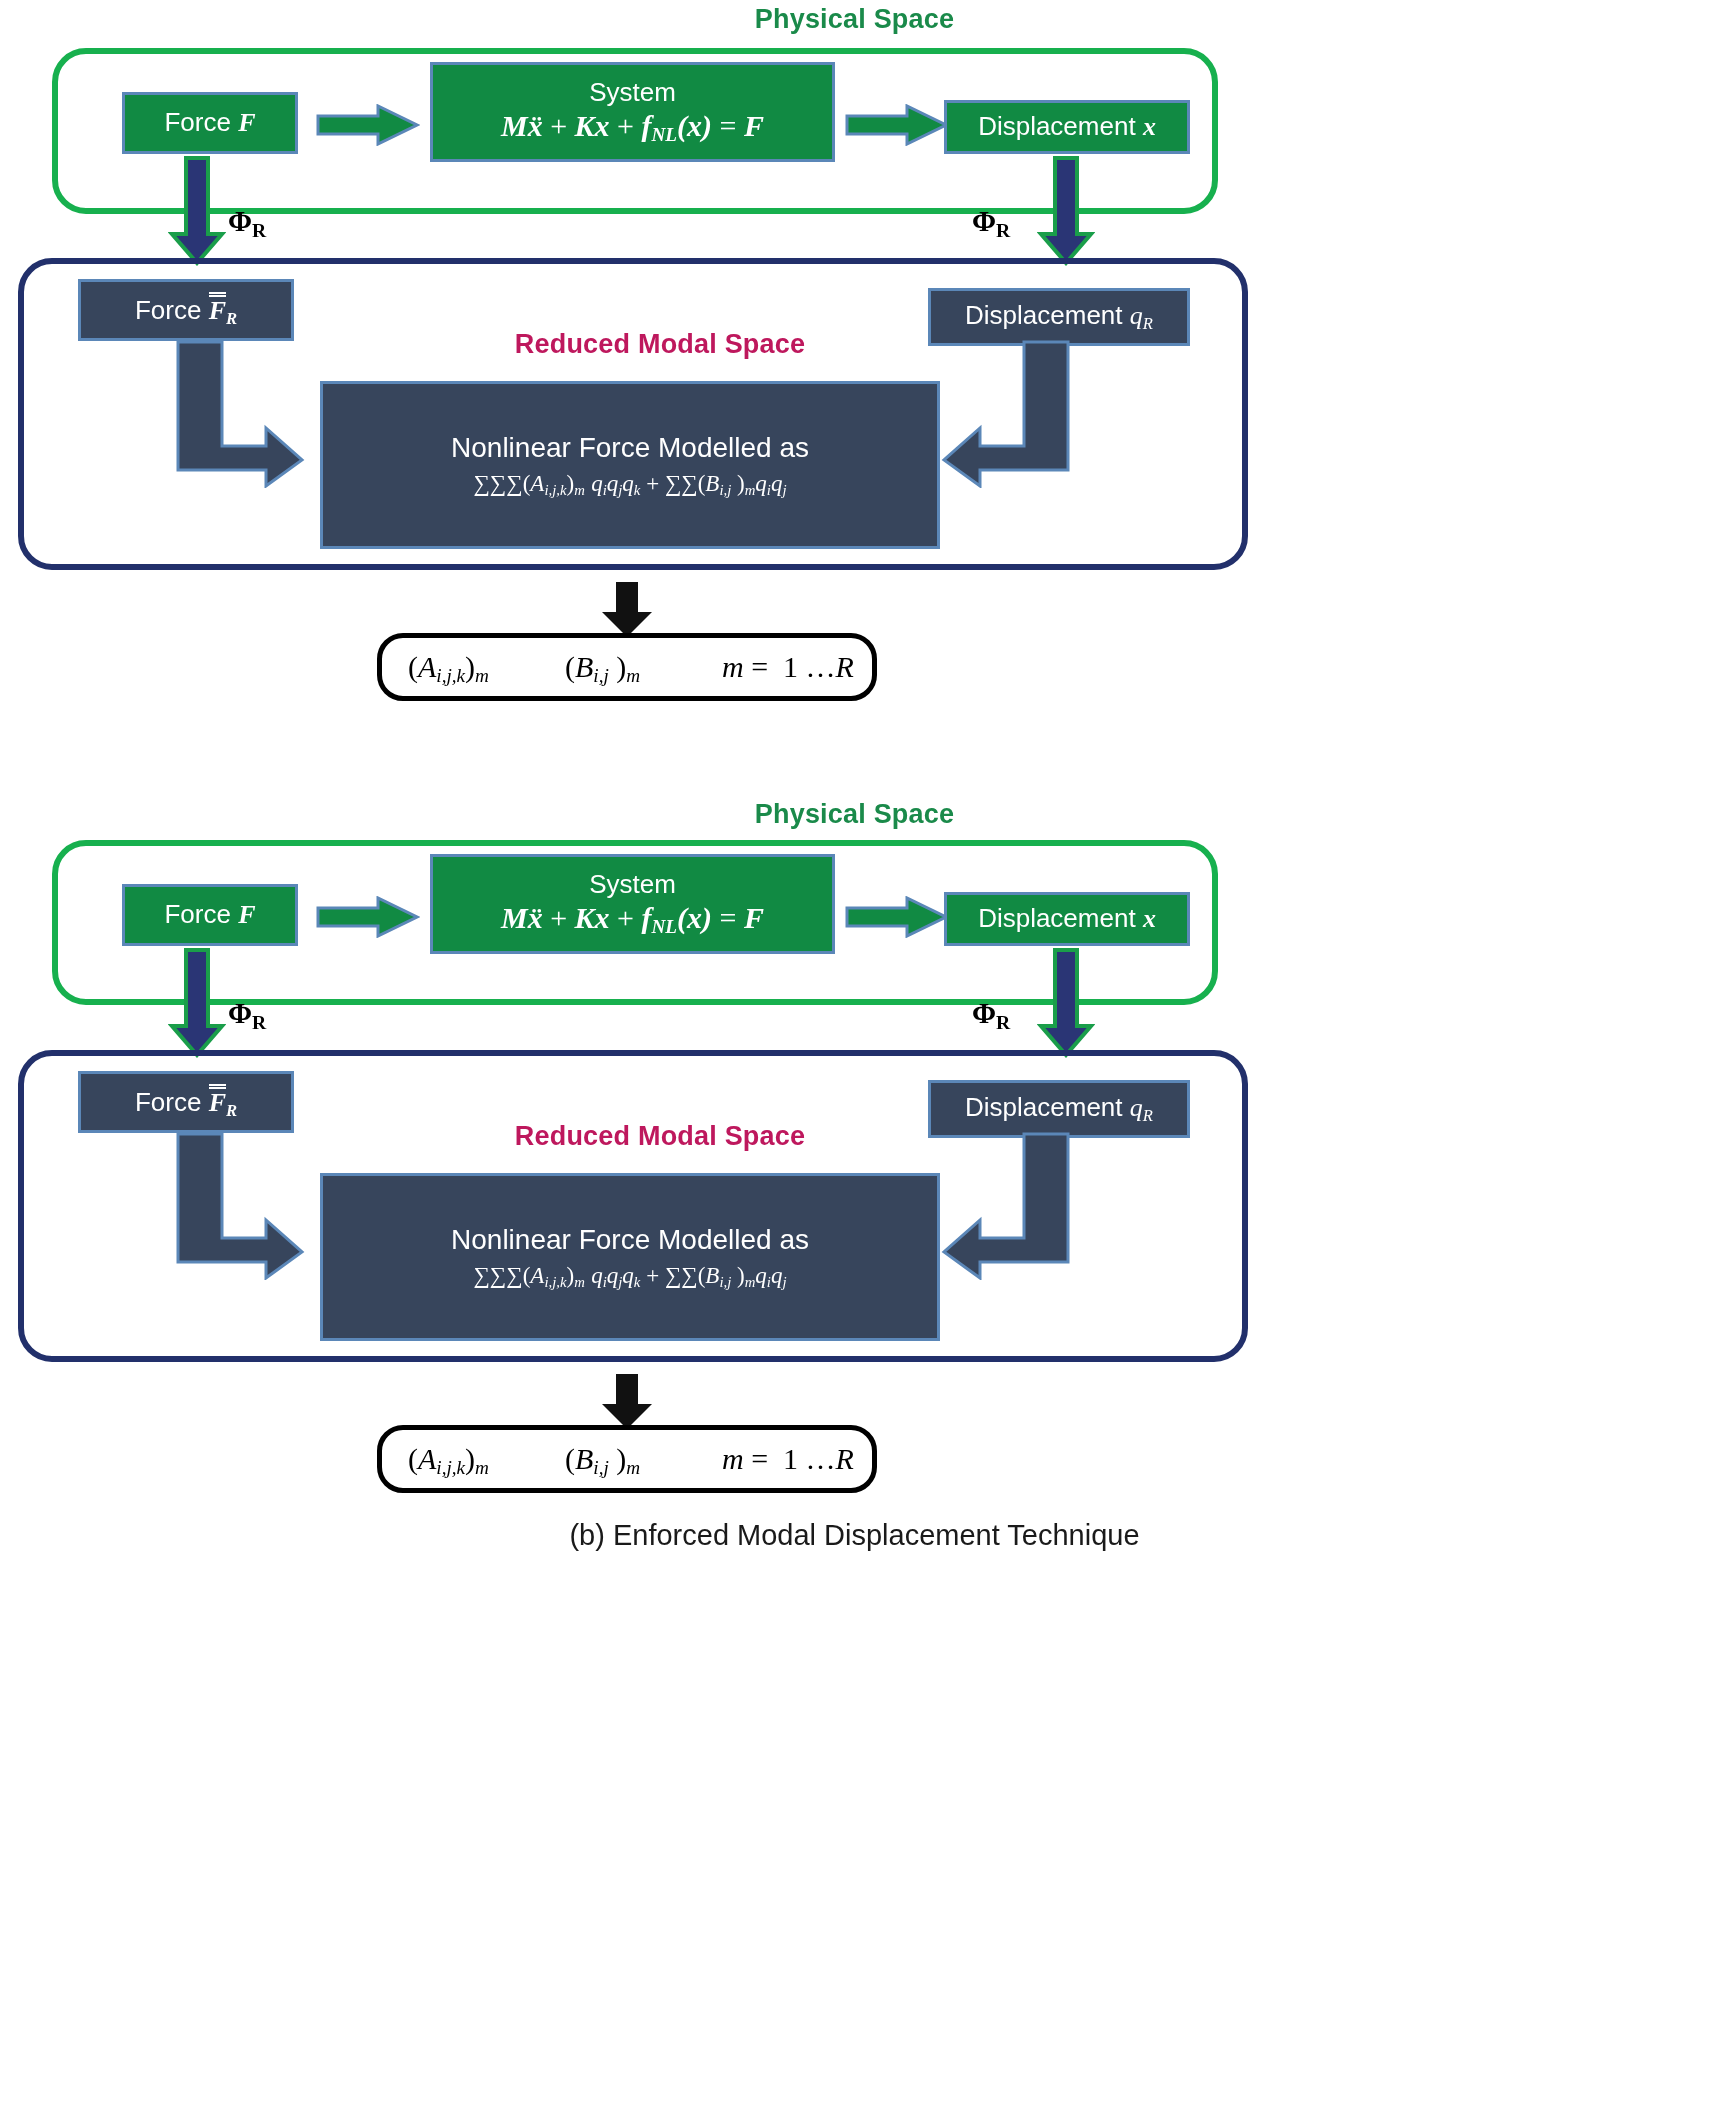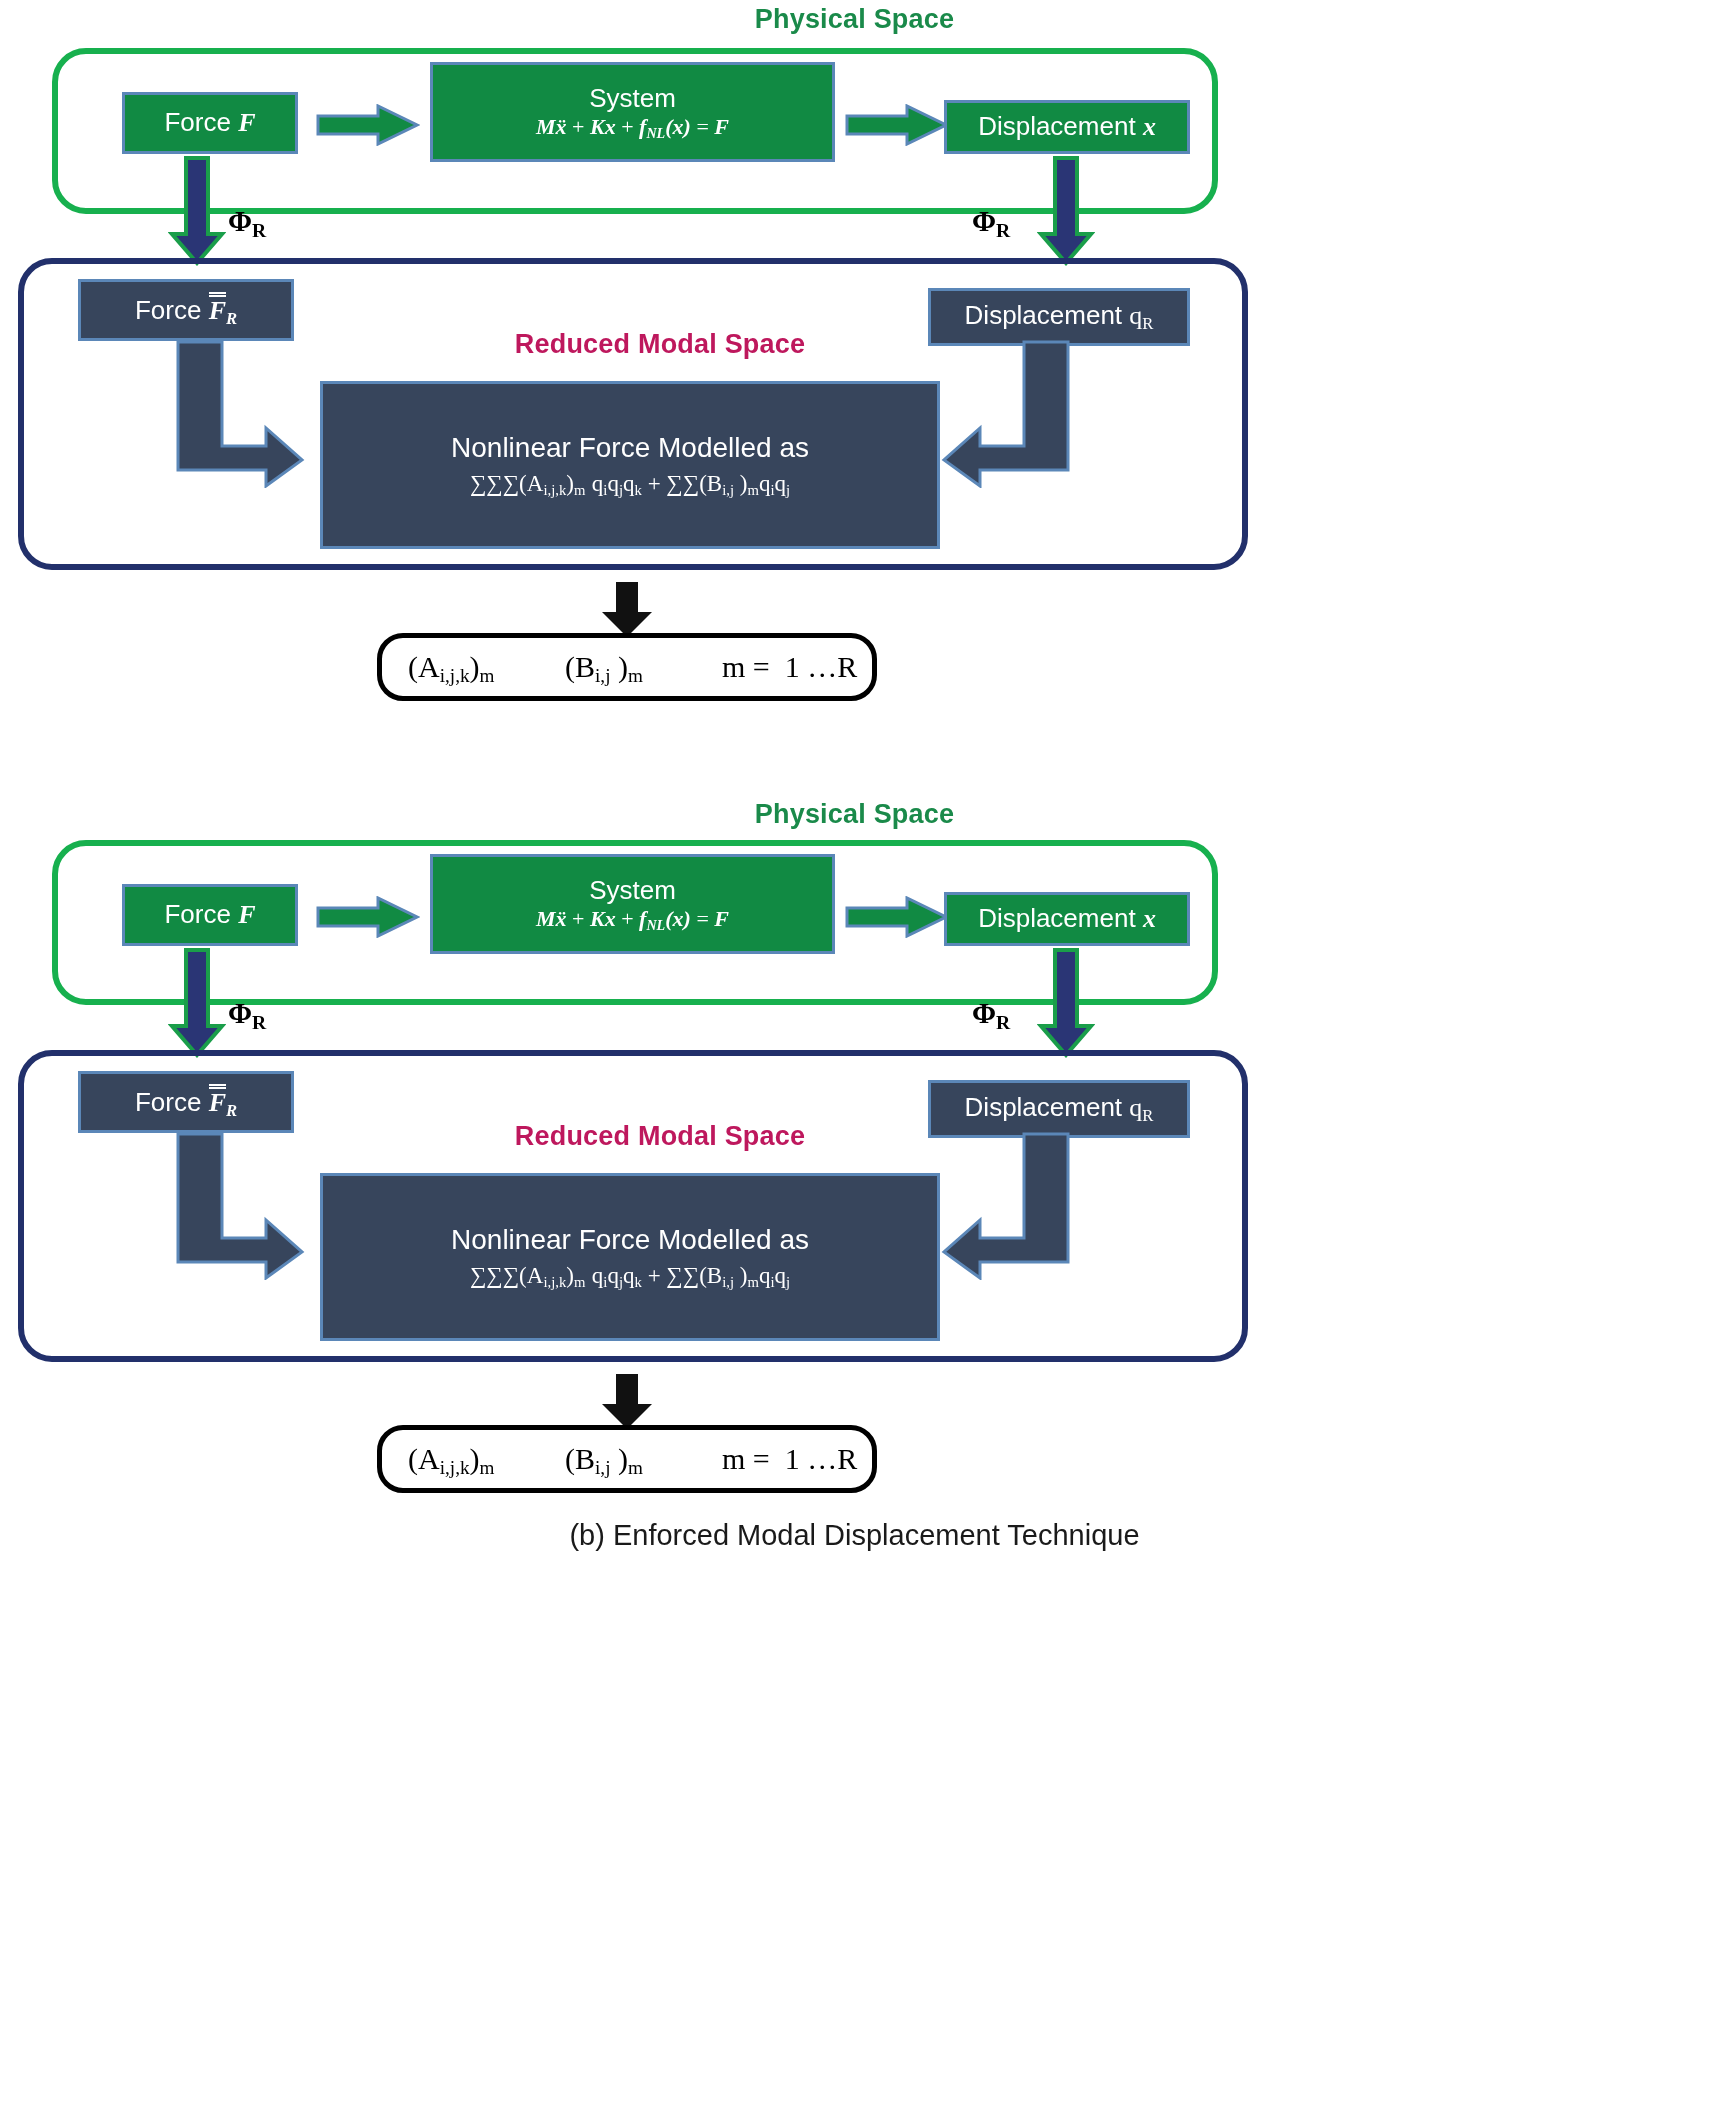--- a/index.html
+++ b/index.html
@@ -47,24 +47,24 @@
     flex-direction: column;
     color: #ffffff;
     text-align: center;
     border: 3px solid #5b87b8;
     line-height: 1.18;
   }
   .box.green { background: #118a43; }
   .box.navy  { background: #37455c; }
   .box .ln { display: block; white-space: nowrap; }
   .box .t1 { font-size: 26px; }
-  .box .t2 { font-size: 22px; }
-
-  
-  .mi  { font-family: "Liberation Serif", serif; }
+  .box .t2 { font-size: 30px; }
+
+  
+  .mi  { font-family: "Liberation Serif", serif; font-style: italic; }
   .mib { font-family: "Liberation Serif", serif; font-style: italic; font-weight: bold; }
   .mn  { font-family: "Liberation Serif", serif; font-style: normal; }
   sub  { font-size: .64em; vertical-align: -0.28em; }
   .ovb { border-top: 2px solid currentColor; padding-top:1px; display:inline-block; line-height:1; }
   .ovb2 { border-top: 2px solid currentColor; border-bottom:0; display:inline-block; line-height:1; padding-top:1px;}
 
   
   .harrow { position: absolute; }
   .harrow svg { display: block; }
 

